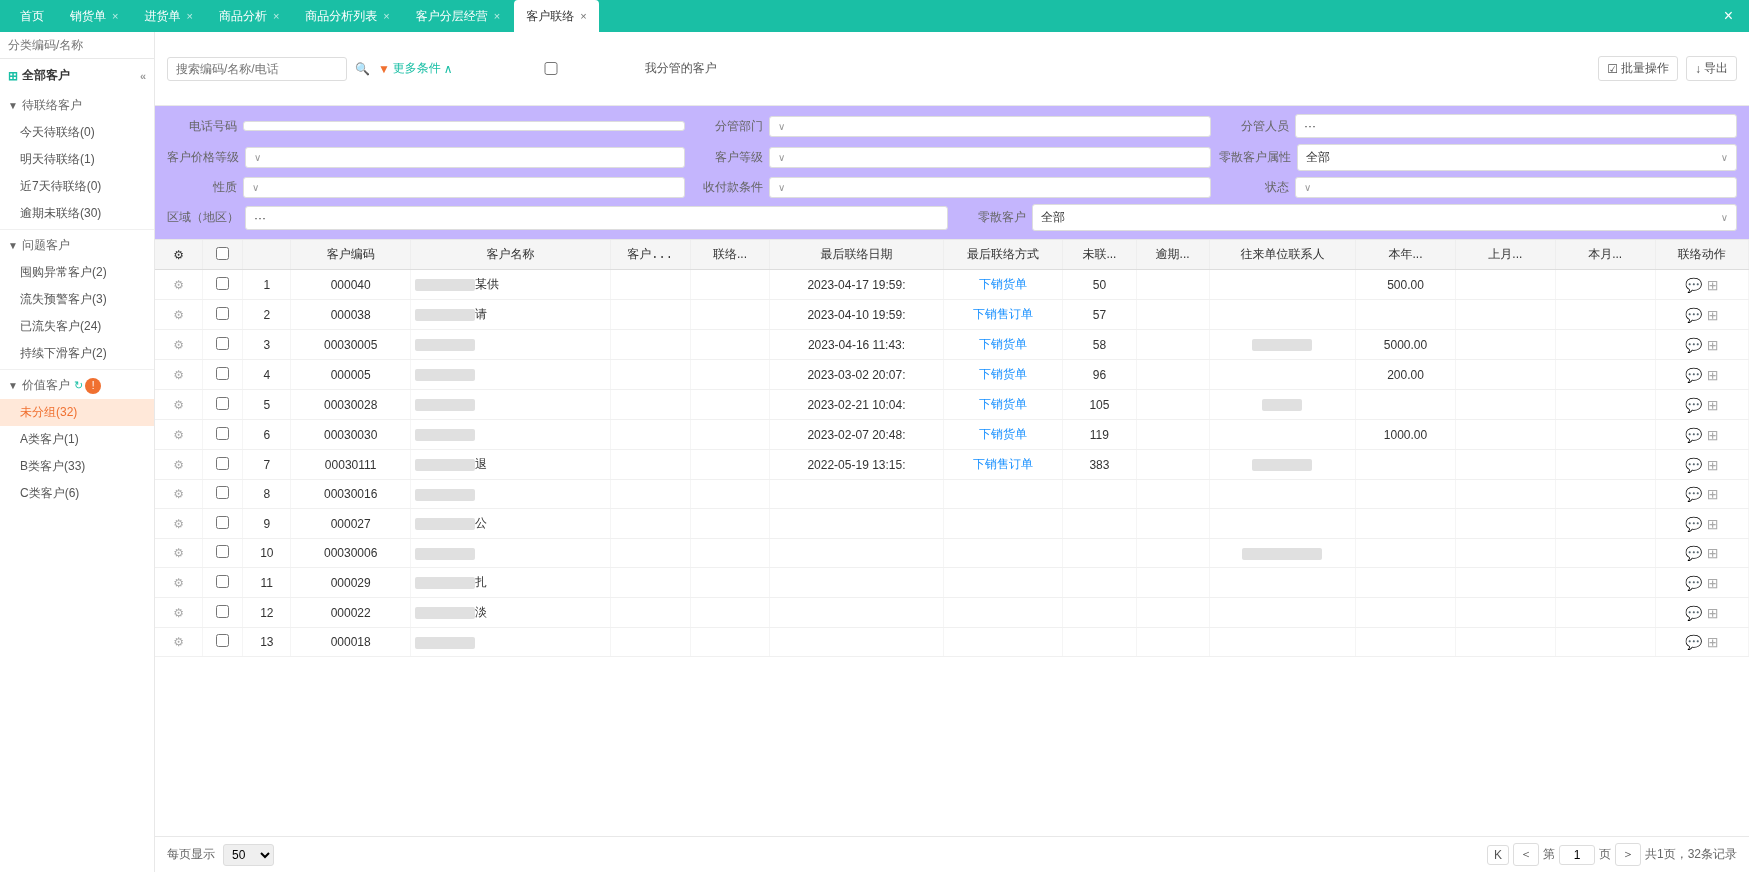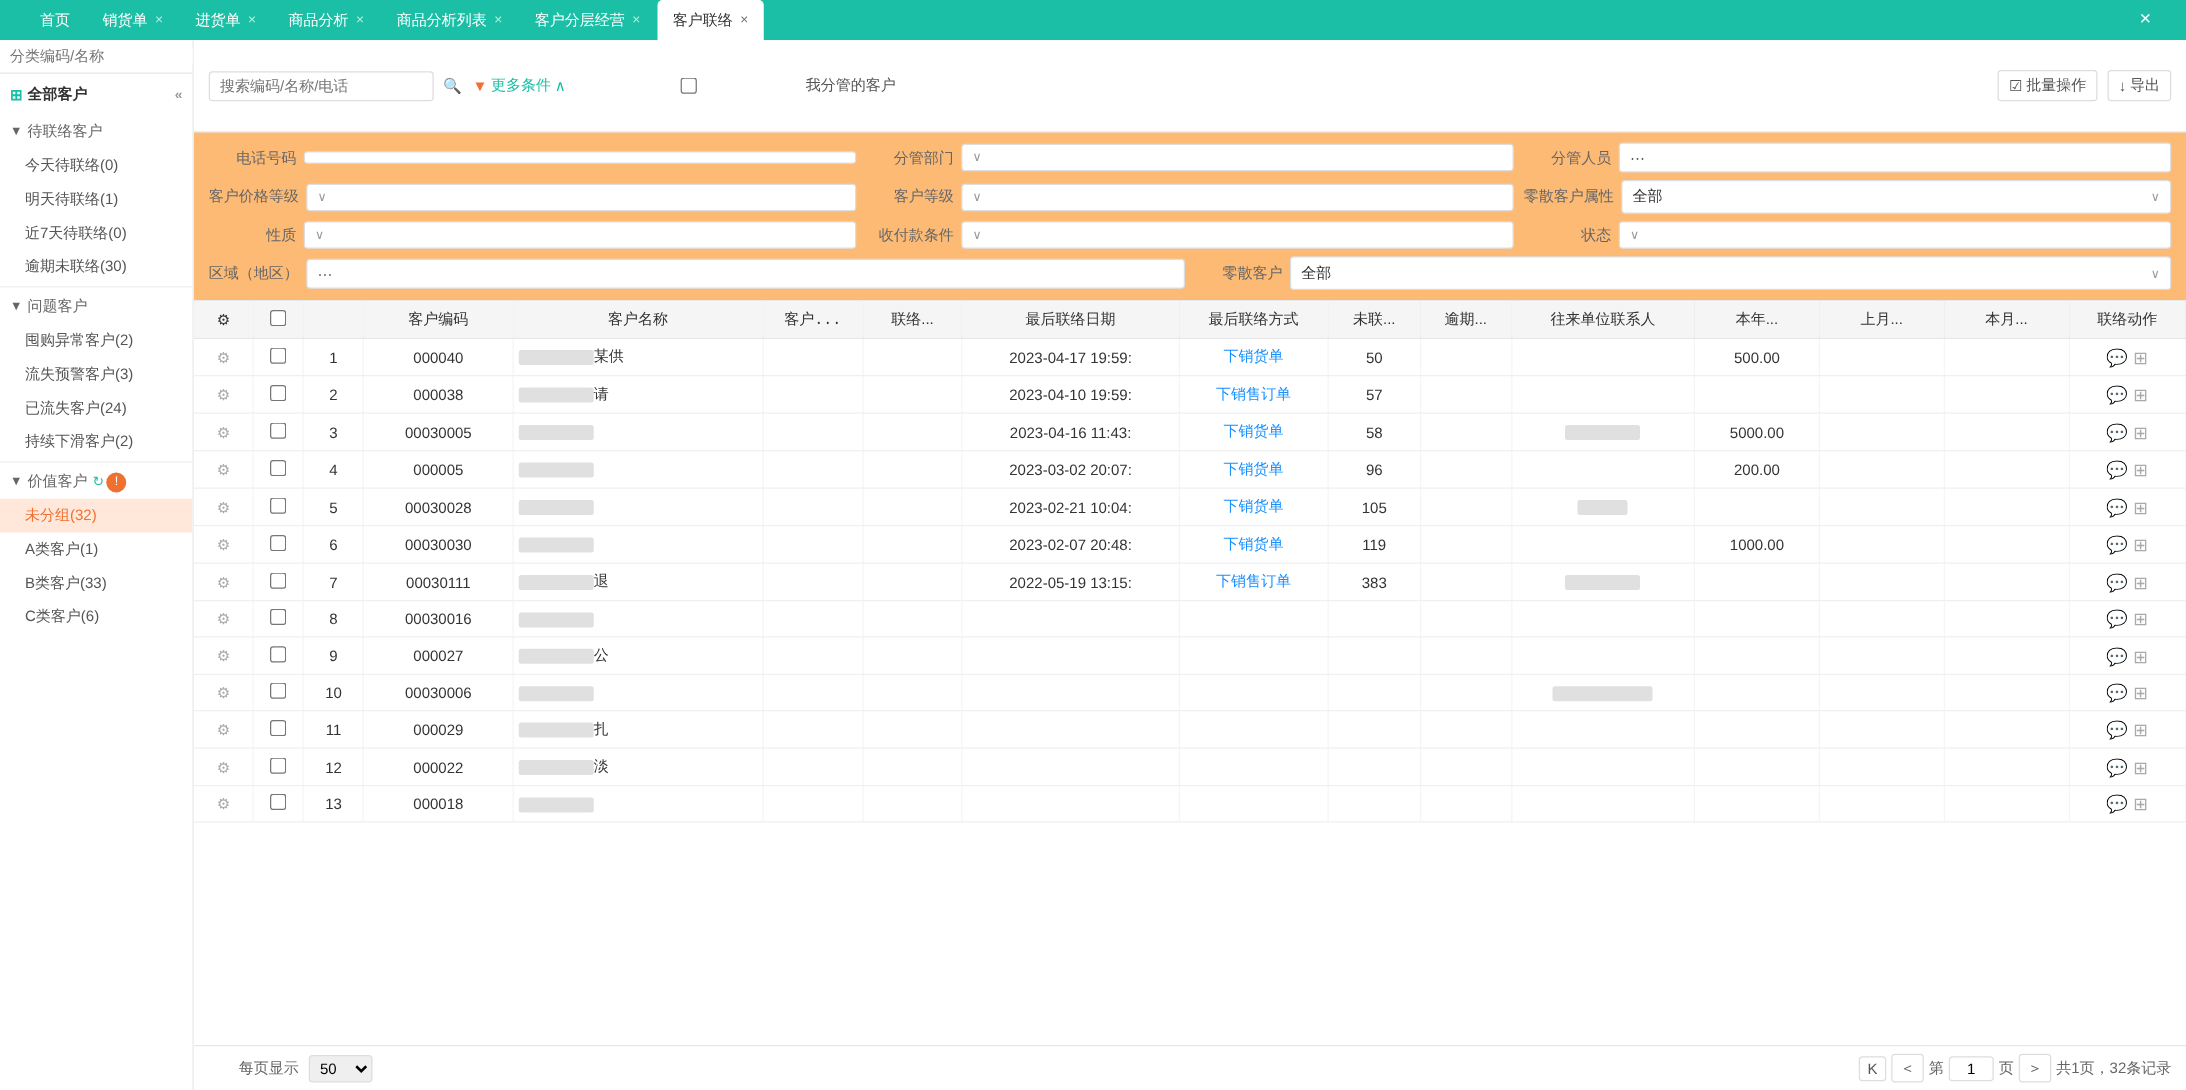--- a/index.html
+++ b/index.html
@@ -4,21 +4,21 @@
   <style>
     * { box-sizing: border-box; margin: 0; padding: 0; font-family: 'Microsoft YaHei', Arial, sans-serif; font-size: 12px; }
     body { background: #f5f5f5; overflow: hidden; }
 
     
     .top-nav {
       display: flex;
       align-items: center;
       background: #1abfa5;
       height: 32px;
-      padding: 0 20px;
+      padding: 0 8px;
       gap: 2px;
     }
     .nav-tab {
       display: flex; align-items: center;
       padding: 0 12px;
       height: 32px;
       color: #fff;
       cursor: pointer;
       font-size: 13px;
       white-space: nowrap;
@@ -155,21 +155,21 @@
       color: #555;
       cursor: pointer;
       border: 1px solid #ddd;
       border-radius: 3px;
       padding: 3px 8px;
       background: #fff;
     }
 
     
     .adv-filter {
-      background: #fdba74;
+      background: #c4b5fd;
       border-bottom: 1px solid #e8e8e8;
       padding: 8px 12px;
     }
     .filter-row {
       display: flex;
       align-items: center;
       margin-bottom: 6px;
       gap: 8px;
     }
     .filter-cell {
@@ -274,21 +274,21 @@
     
     .table-footer {
       display: flex;
       align-items: center;
       justify-content: space-between;
       padding: 6px 12px;
       background: #fff;
       border-top: 1px solid #e8e8e8;
       flex-shrink: 0;
     }
-    .footer-left { display: flex; align-items: center; gap: 8px; color: #666; margin-left: 24px; }
+    .footer-left { display: flex; align-items: center; gap: 8px; color: #666; }
     .footer-right { display: flex; align-items: center; gap: 4px; color: #666; }
     .page-btn {
       border: 1px solid #ddd;
       background: #fff;
       border-radius: 3px;
       padding: 2px 6px;
       cursor: pointer;
       color: #555;
     }
     .page-input {

